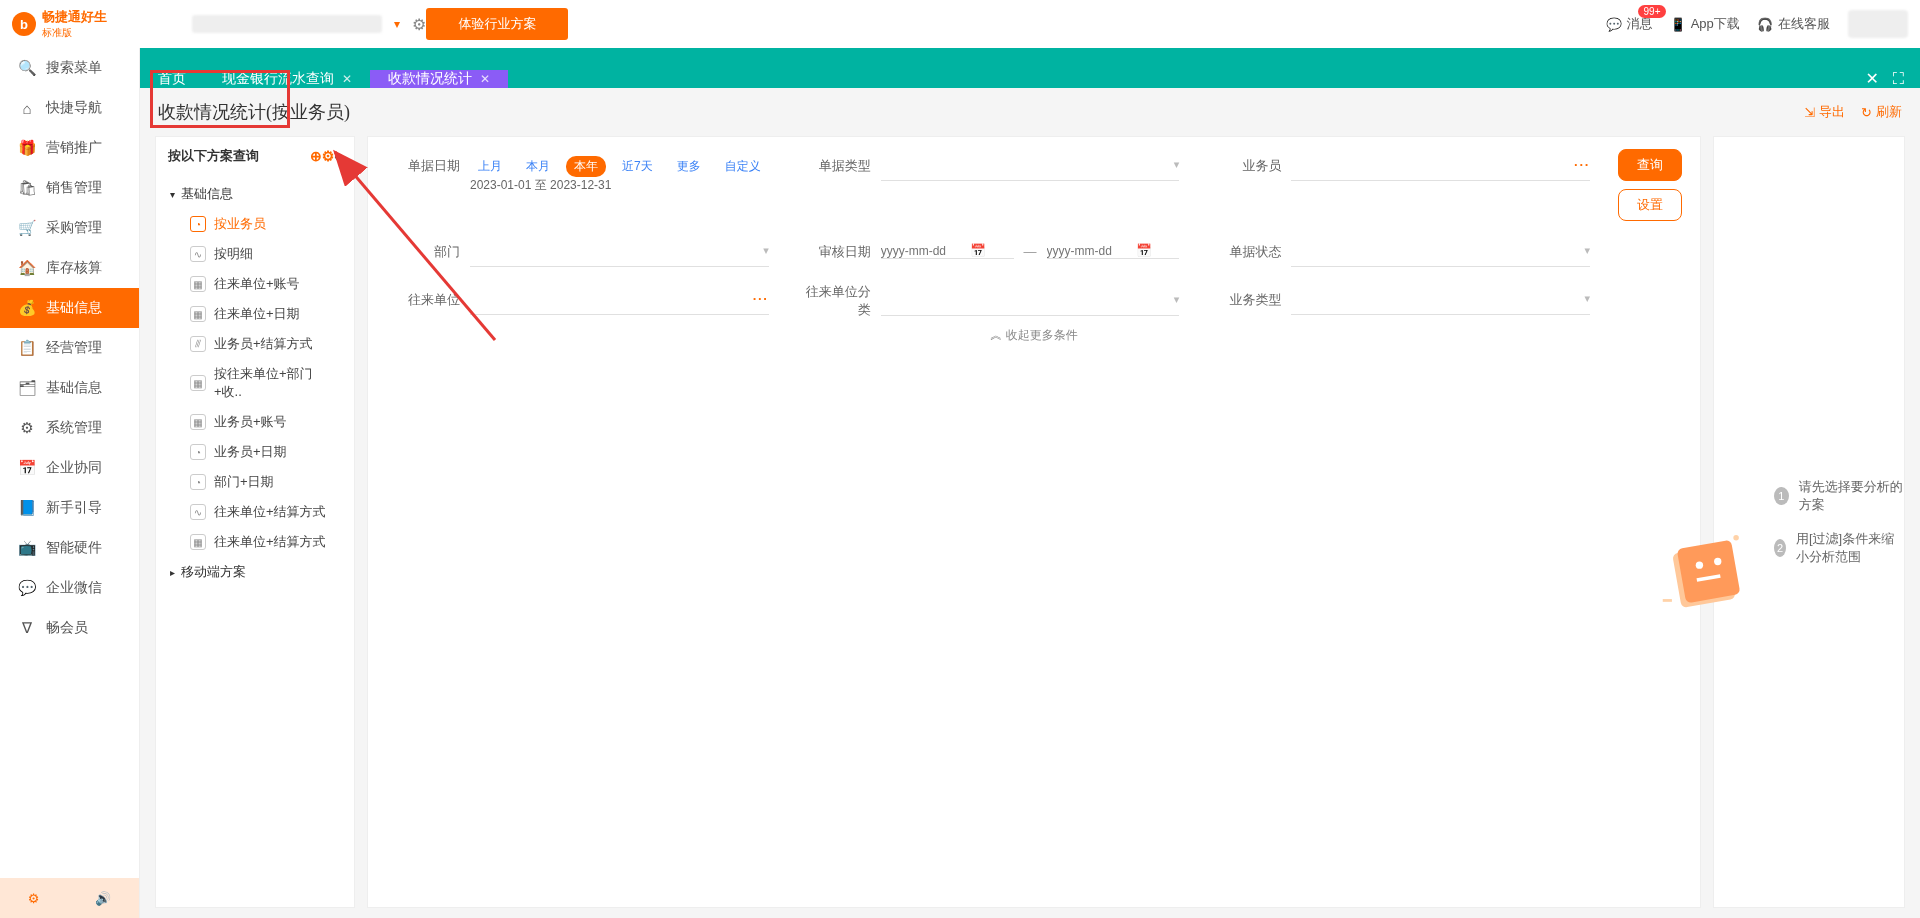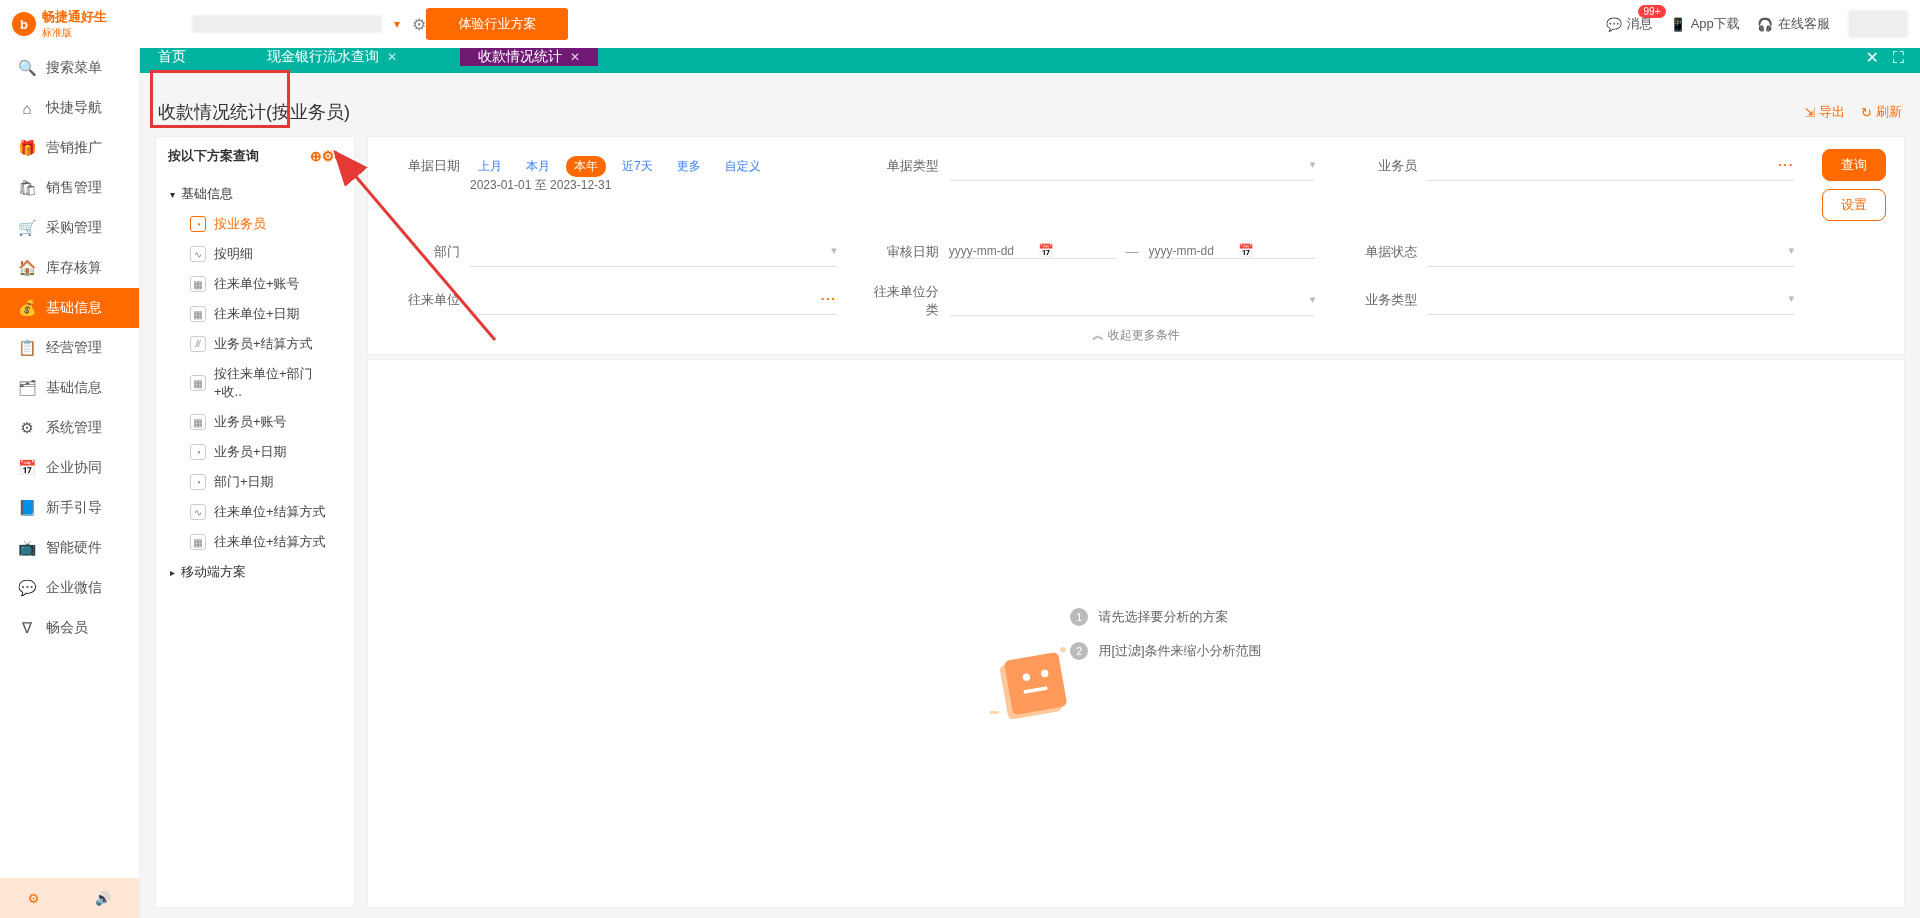--- a/index.html
+++ b/index.html
@@ -25,30 +25,30 @@
 
 
 .left-sidebar { position: absolute; top: 48px; left: 0; bottom: 0; width: 140px; background: #fff; display: flex; flex-direction: column; border-right: 1px solid #eee; }
 .menu-list { flex: 1; overflow: auto; }
 .menu-item { display: flex; align-items: center; gap: 10px; padding: 11px 18px; cursor: pointer; color: #555; font-size: 14px; }
 .menu-item.active { background: #ff6a00; color: #fff; }
 .menu-item .mi-icon { width: 18px; text-align: center; font-size: 15px; }
 .sidebar-footer { height: 40px; background: #ffe7d6; display: flex; align-items: center; justify-content: space-around; color: #ff6a00; }
 
 
-.tab-strip { position: absolute; top: 48px; left: 140px; right: 0; height: 25px; background: #00b3a1; display: flex; align-items: flex-start; color: #fff; gap: 45px; }
+.tab-strip { position: absolute; top: 48px; left: 140px; right: 0; height: 40px; background: #00b3a1; display: flex; align-items: flex-end; color: #fff; }
 .tab { display: flex; align-items: center; gap: 8px; padding: 0 18px; font-size: 14px; cursor: pointer; position: relative; }
-.tab.active { background: #701a75; }
+.tab.active { background: #8b5cf6; }
 .tab .close-x { font-size: 12px; opacity: .8; }
 .tab-strip-spacer { flex: 1; }
 .tab-strip-actions { display: flex; align-items: center; gap: 14px; padding: 0 16px; font-size: 16px; }
 
 
 .page-header { position: absolute; top: 88px; left: 140px; right: 0; height: 48px; background: #f5f5f5; display: flex; align-items: center; padding: 0 18px; }
-.page-title { font-size: 18px; color: #333; }
+.page-title { font-size: 18px; color: #333; font-family: Liberation Serif, serif; }
 .red-box { position: absolute; border: 3px solid #e53935; pointer-events: none; z-index: 500; }
 .page-header-spacer { flex: 1; }
 .ph-action { display: flex; align-items: center; gap: 4px; color: #ff6a00; margin-left: 16px; cursor: pointer; font-size: 13px; }
 
 
 .content { position: absolute; top: 136px; left: 155px; right: 15px; bottom: 10px; display: flex; gap: 0; }
 
 
 .scheme-panel { width: 200px; background: #fff; border: 1px solid #eee; display: flex; flex-direction: column; }
 .scheme-header { display: flex; align-items: center; padding: 10px 12px; font-size: 13px; font-weight: bold; }
@@ -57,21 +57,21 @@
 .scheme-header .collapse-ic { color: #555; font-size: 14px; cursor: pointer; }
 .scheme-tree { padding: 4px 0; font-size: 13px; }
 .tree-group { padding: 6px 14px; display: flex; align-items: center; gap: 6px; cursor: pointer; color: #333; }
 .tree-group .arrow { font-size: 10px; }
 .tree-item { display: flex; align-items: center; gap: 8px; padding: 6px 14px 6px 34px; cursor: pointer; color: #444; }
 .tree-item.active { color: #ff6a00; }
 .tree-item .ti-icon { width: 16px; height: 16px; border: 1px solid #ccc; border-radius: 3px; display: flex; align-items: center; justify-content: center; font-size: 10px; color: #888; }
 .tree-item.active .ti-icon { border-color: #ff6a00; color: #ff6a00; }
 
 
-.right-panel { flex: 1; display: flex; flex-direction: column; gap: 4px; margin-left: 12px; }
+.right-panel { flex: 1; display: flex; flex-direction: row; gap: 12px; margin-left: 12px; }
 
 
 .filter-card { background: #fff; border: 1px solid #eee; padding: 12px 18px 0 18px; position: relative; }
 .filter-grid { display: grid; grid-template-columns: 1fr 1fr 1fr auto; gap: 14px 28px; align-items: start; }
 .field { display: flex; align-items: center; gap: 10px; min-height: 34px; }
 .field-label { width: 74px; text-align: right; color: #666; font-size: 13px; }
 .field-body { flex: 1; display: flex; align-items: center; gap: 6px; border-bottom: 1px solid #e0e0e0; min-height: 30px; padding-bottom: 2px; }
 .pill-row { display: flex; align-items: center; gap: 8px; font-size: 12px; }
 .pill { padding: 2px 8px; border-radius: 10px; cursor: pointer; color: #3b82f6; }
 .pill.active { background: #ff6a00; color: #fff; }

